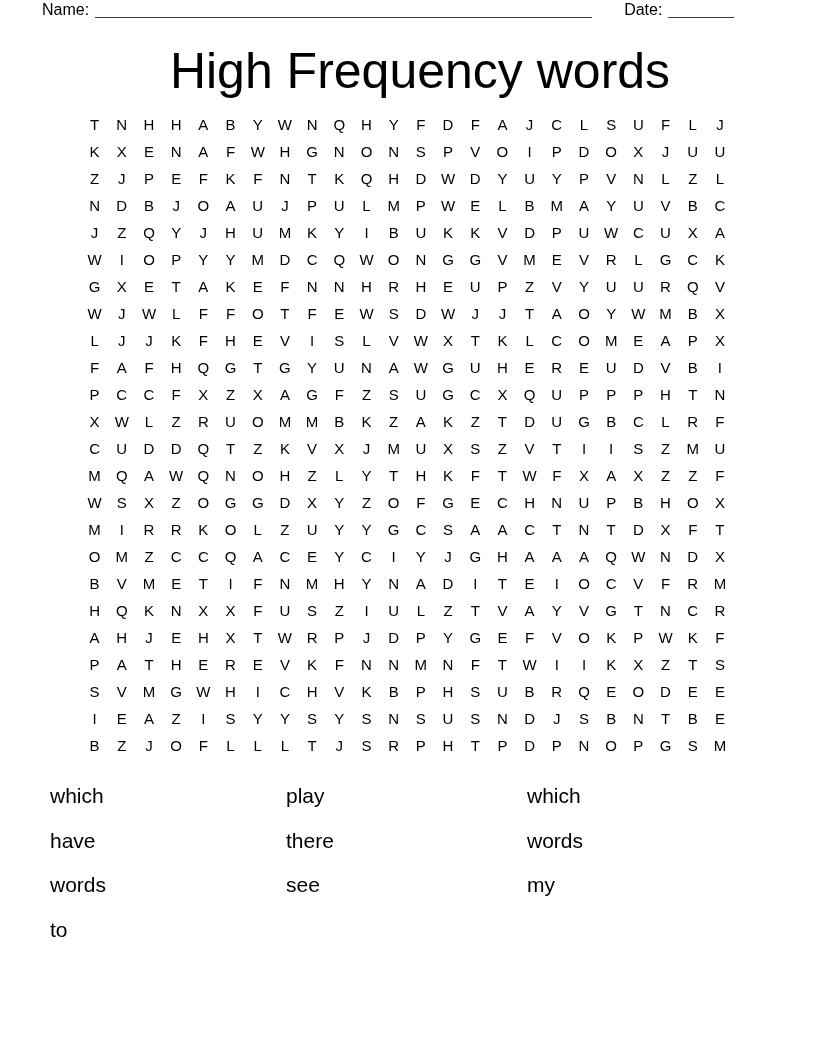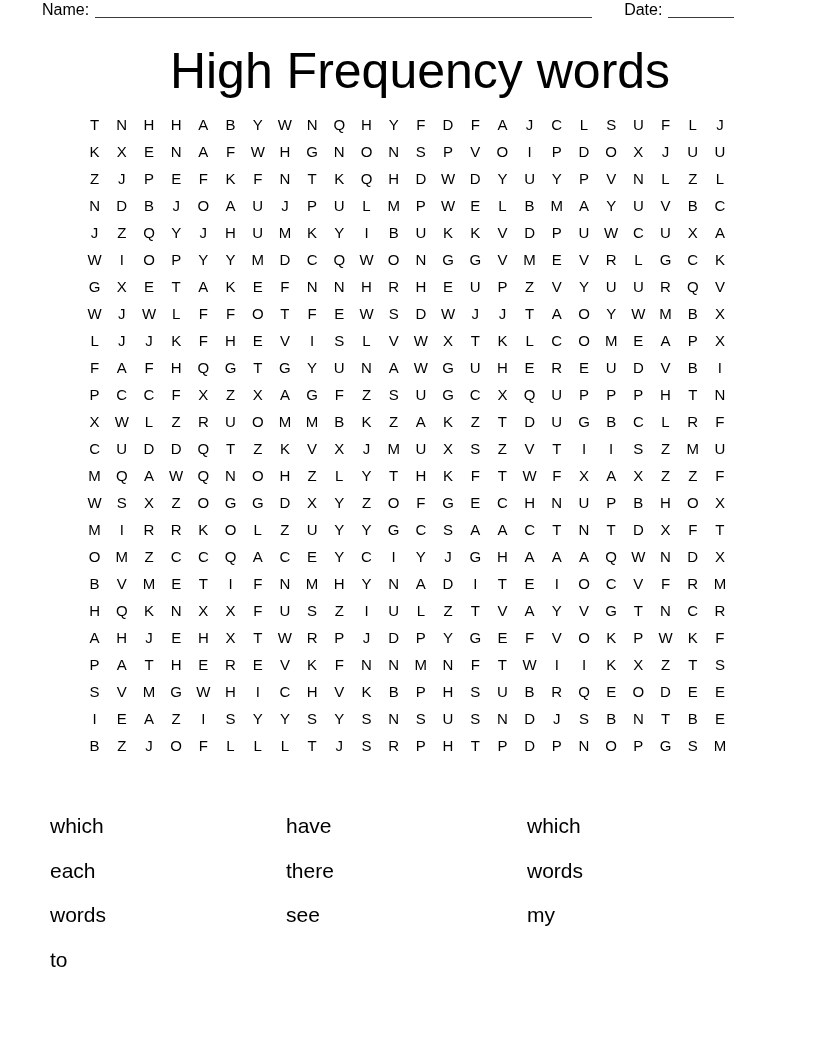--- a/index.html
+++ b/index.html
@@ -65,21 +65,21 @@
     font-weight: 500;
   }
   
   .words {
     position: absolute;
     top: 784px;
     left: 0;
     width: 816px;
     font-size: 21px;
   }
-  .word-col { position: absolute; top: 0; margin-top: 30px; }
+  .word-col { position: absolute; top: 0; }
   .word-col:nth-child(1) { left: 50px; }
   .word-col:nth-child(2) { left: 286px; }
   .word-col:nth-child(3) { left: 527px; }
   .word { display: block; height: 44.5px; }
 </style>
 </head>
 <body>
 
 <div class="page">
 
@@ -667,26 +667,26 @@
       <span class="cell">O</span>
       <span class="cell">P</span>
       <span class="cell">G</span>
       <span class="cell">S</span>
       <span class="cell">M</span>
     </div>
 
   <div id="words" class="words">
       <div class="word-col">
         <span class="word">which</span>
-        <span class="word">each</span>
+        <span class="word">have</span>
         <span class="word">words</span>
         <span class="word">to</span>
       </div>
       <div class="word-col">
-        <span class="word">have</span>
+        <span class="word">play</span>
         <span class="word">there</span>
         <span class="word">see</span>
       </div>
       <div class="word-col">
         <span class="word">which</span>
         <span class="word">words</span>
         <span class="word">my</span>
       </div>
     </div>
 

